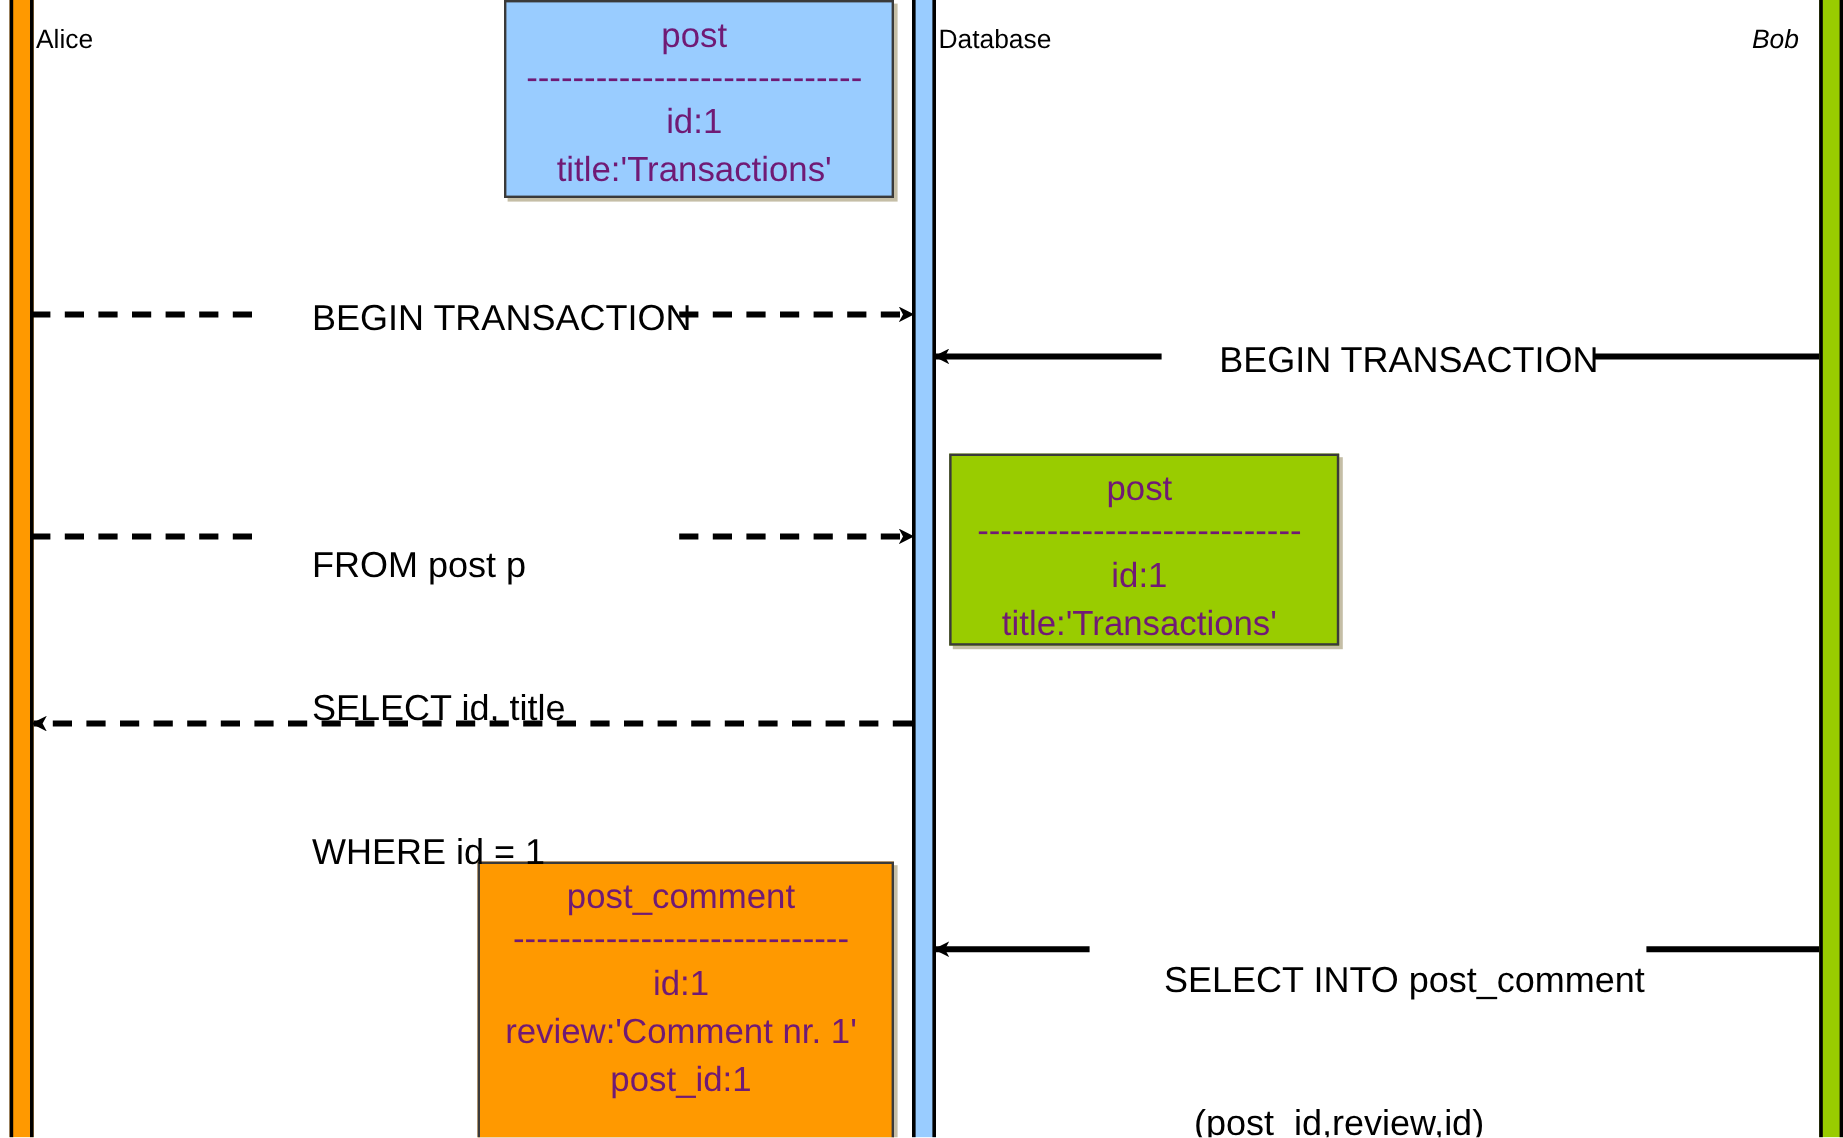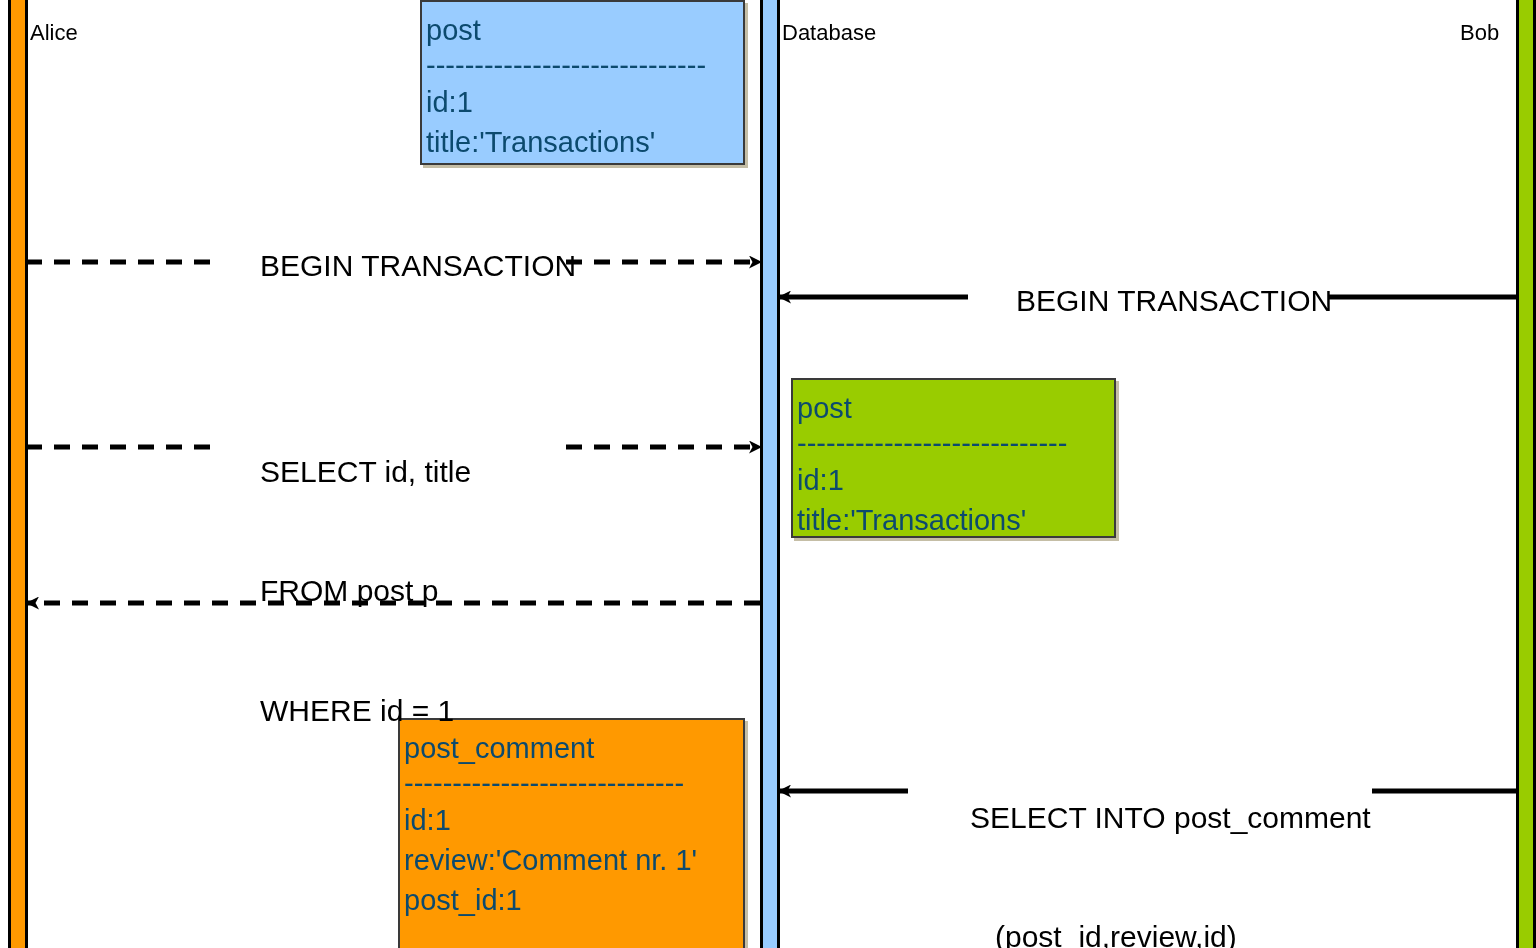--- a/index.html
+++ b/index.html
@@ -35,22 +35,23 @@
 
   
   .note-box {
     position: absolute;
     box-sizing: border-box;
     border: 2px solid #3a3a3a;
     box-shadow: 3px 3px 0 rgba(90,70,0,0.35);
     padding: 8px 12px 6px 4px;
     font-size: 29px;
     line-height: 1.38;
-    color: #0c4a6e;
+    color: #701a75;
     overflow: hidden;
+    text-align: center;
   }
   .note-box .nb-title { white-space: nowrap; }
   .note-box .nb-sep {
     white-space: nowrap;
     letter-spacing: 0px;
     font-size: 29px;
     line-height: 0.9;
     margin: 2px 0 4px 0;
   }
   .note-box .nb-field { white-space: nowrap; }
@@ -79,21 +80,21 @@
 <body>
 
 <div id="stage">
 
   <div class="lifeline" style="left:8px; top:0; width:20px; height:948px; background:#ff9900;"></div>
   <div class="lifeline" style="left:760px; top:0; width:20px; height:948px; background:#99ccff;"></div>
   <div class="lifeline" style="left:1516px; top:0; width:20px; height:948px; background:#99cc00;"></div>
 
   <div class="actor-label" style="left:30px; top:22px;">Alice</div>
   <div class="actor-label" style="left:782px; top:22px;text-align:center;">Database</div>
-  <div class="actor-label" style="left:1460px; top:22px;">Bob</div>
+  <div class="actor-label" style="left:1460px; top:22px;font-style:italic;">Bob</div>
 
   <div class="note-box" style="left:420px; top:0; width:325px; height:165px; background:#99ccff;">
     <div class="nb-title">post</div>
     <div class="nb-sep">-----------------------------</div>
     <div class="nb-field">id:1</div>
     <div class="nb-field">title:'Transactions'</div>
   </div>
 
   <div class="note-box" style="left:791px; top:378px; width:325px; height:160px; background:#99cc00;">
     <div class="nb-title">post</div>
@@ -137,22 +138,22 @@
     <line x1="1516" y1="791" x2="1372" y2="791" stroke="#000000" stroke-width="5"></line>
 
     <line x1="908" y1="791" x2="780" y2="791" stroke="#000000" stroke-width="5" marker-end="url(#ah-left)"></line>
   </svg>
 
   <div class="msg-text" style="left:216px; top:246px;">BEGIN TRANSACTION</div>
 
   <div class="msg-text" style="left:972px; top:281px;">BEGIN TRANSACTION</div>
 
   <div class="msg-text" style="left:216px; top:372px;">
+    <div>FROM post p</div>
     <div>SELECT id, title</div>
-    <div>FROM post p</div>
     <div>WHERE id = 1</div>
   </div>
 
   <div class="msg-text" style="left:926px; top:718px;">
     <div>SELECT INTO post_comment</div>
     <div>   (post_id,review,id)</div>
     
     
   </div>
 

